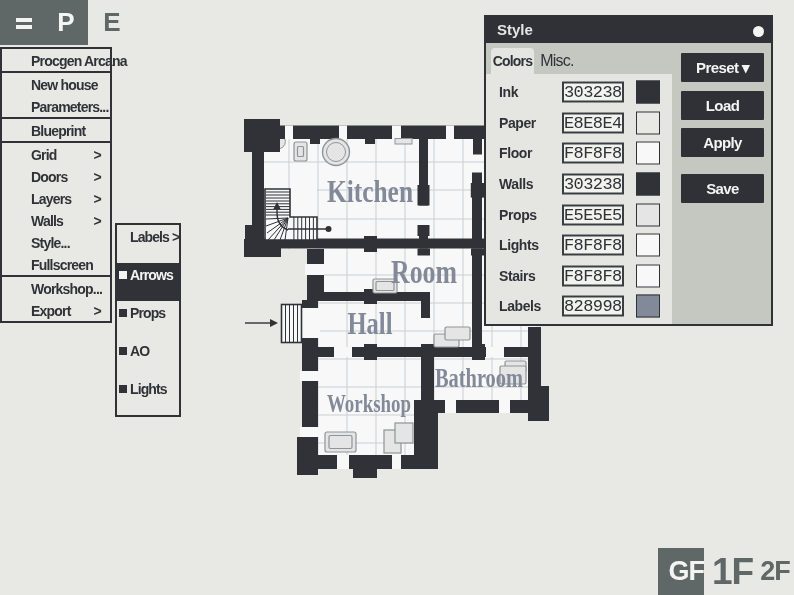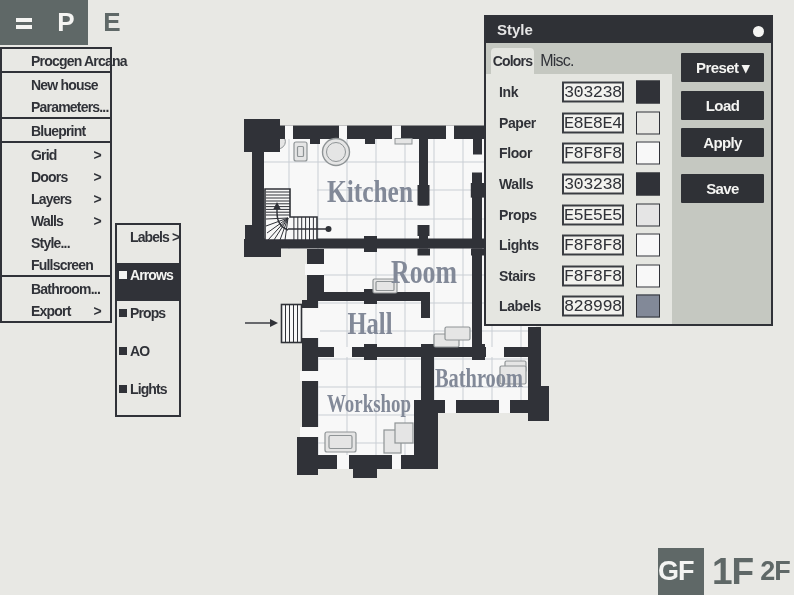--- a/index.html
+++ b/index.html
@@ -248,21 +248,21 @@
   <div class="mi">Layers<span class="arr">&gt;</span></div>
 
   <div class="mi">Walls<span class="arr">&gt;</span></div>
 
   <div class="mi">Style...</div>
 
   <div class="mi">Fullscreen</div>
 
   <div class="sep"></div>
 
-  <div class="mi">Bathroom...</div>
+  <div class="mi">Workshop...</div>
 
   <div class="mi">Export<span class="arr">&gt;</span></div>
 </div>
 
 <div class="abs" id="submenu" style="left:115px;top:223px;width:62px;background:#e8e8e4;border:2px solid #303238;font-size:14px;font-weight:bold;letter-spacing:-0.9px;">
 
   <div class="si" style="padding-left:13px;">Labels &gt;</div>
 
   <div class="si sel"><span class="sq" style="background:#f4f4f2;"></span>Arrows</div>
 
@@ -338,15 +338,15 @@
 
   <div class="btn" style="top:36px;">Preset ▾</div>
 
   <div class="btn" style="top:74px;">Load</div>
 
   <div class="btn" style="top:111px;">Apply</div>
 
   <div class="btn" style="top:157px;">Save</div>
 </div>
 
-<div class="abs" style="left:658px;top:548px;width:46px;height:47px;background:#5f6867;color:#f4f4f2;font-size:27px;font-weight:bold;text-align:left;line-height:47px;letter-spacing:-1px;">GF</div>
+<div class="abs" style="left:658px;top:548px;width:46px;height:47px;background:#5f6867;color:#f4f4f2;font-size:27px;font-weight:bold;text-align:right;line-height:47px;letter-spacing:-1px;">GF</div>
 <div class="abs" style="left:712px;top:548px;width:30px;height:47px;color:#5f6867;font-size:37px;font-weight:bold;text-align:center;line-height:47px;letter-spacing:-1px;">1F</div>
 <div class="abs" style="left:760px;top:548px;width:30px;height:47px;color:#5f6867;font-size:27px;font-weight:bold;text-align:center;line-height:47px;letter-spacing:-1px;">2F</div>
 
 </body></html>

